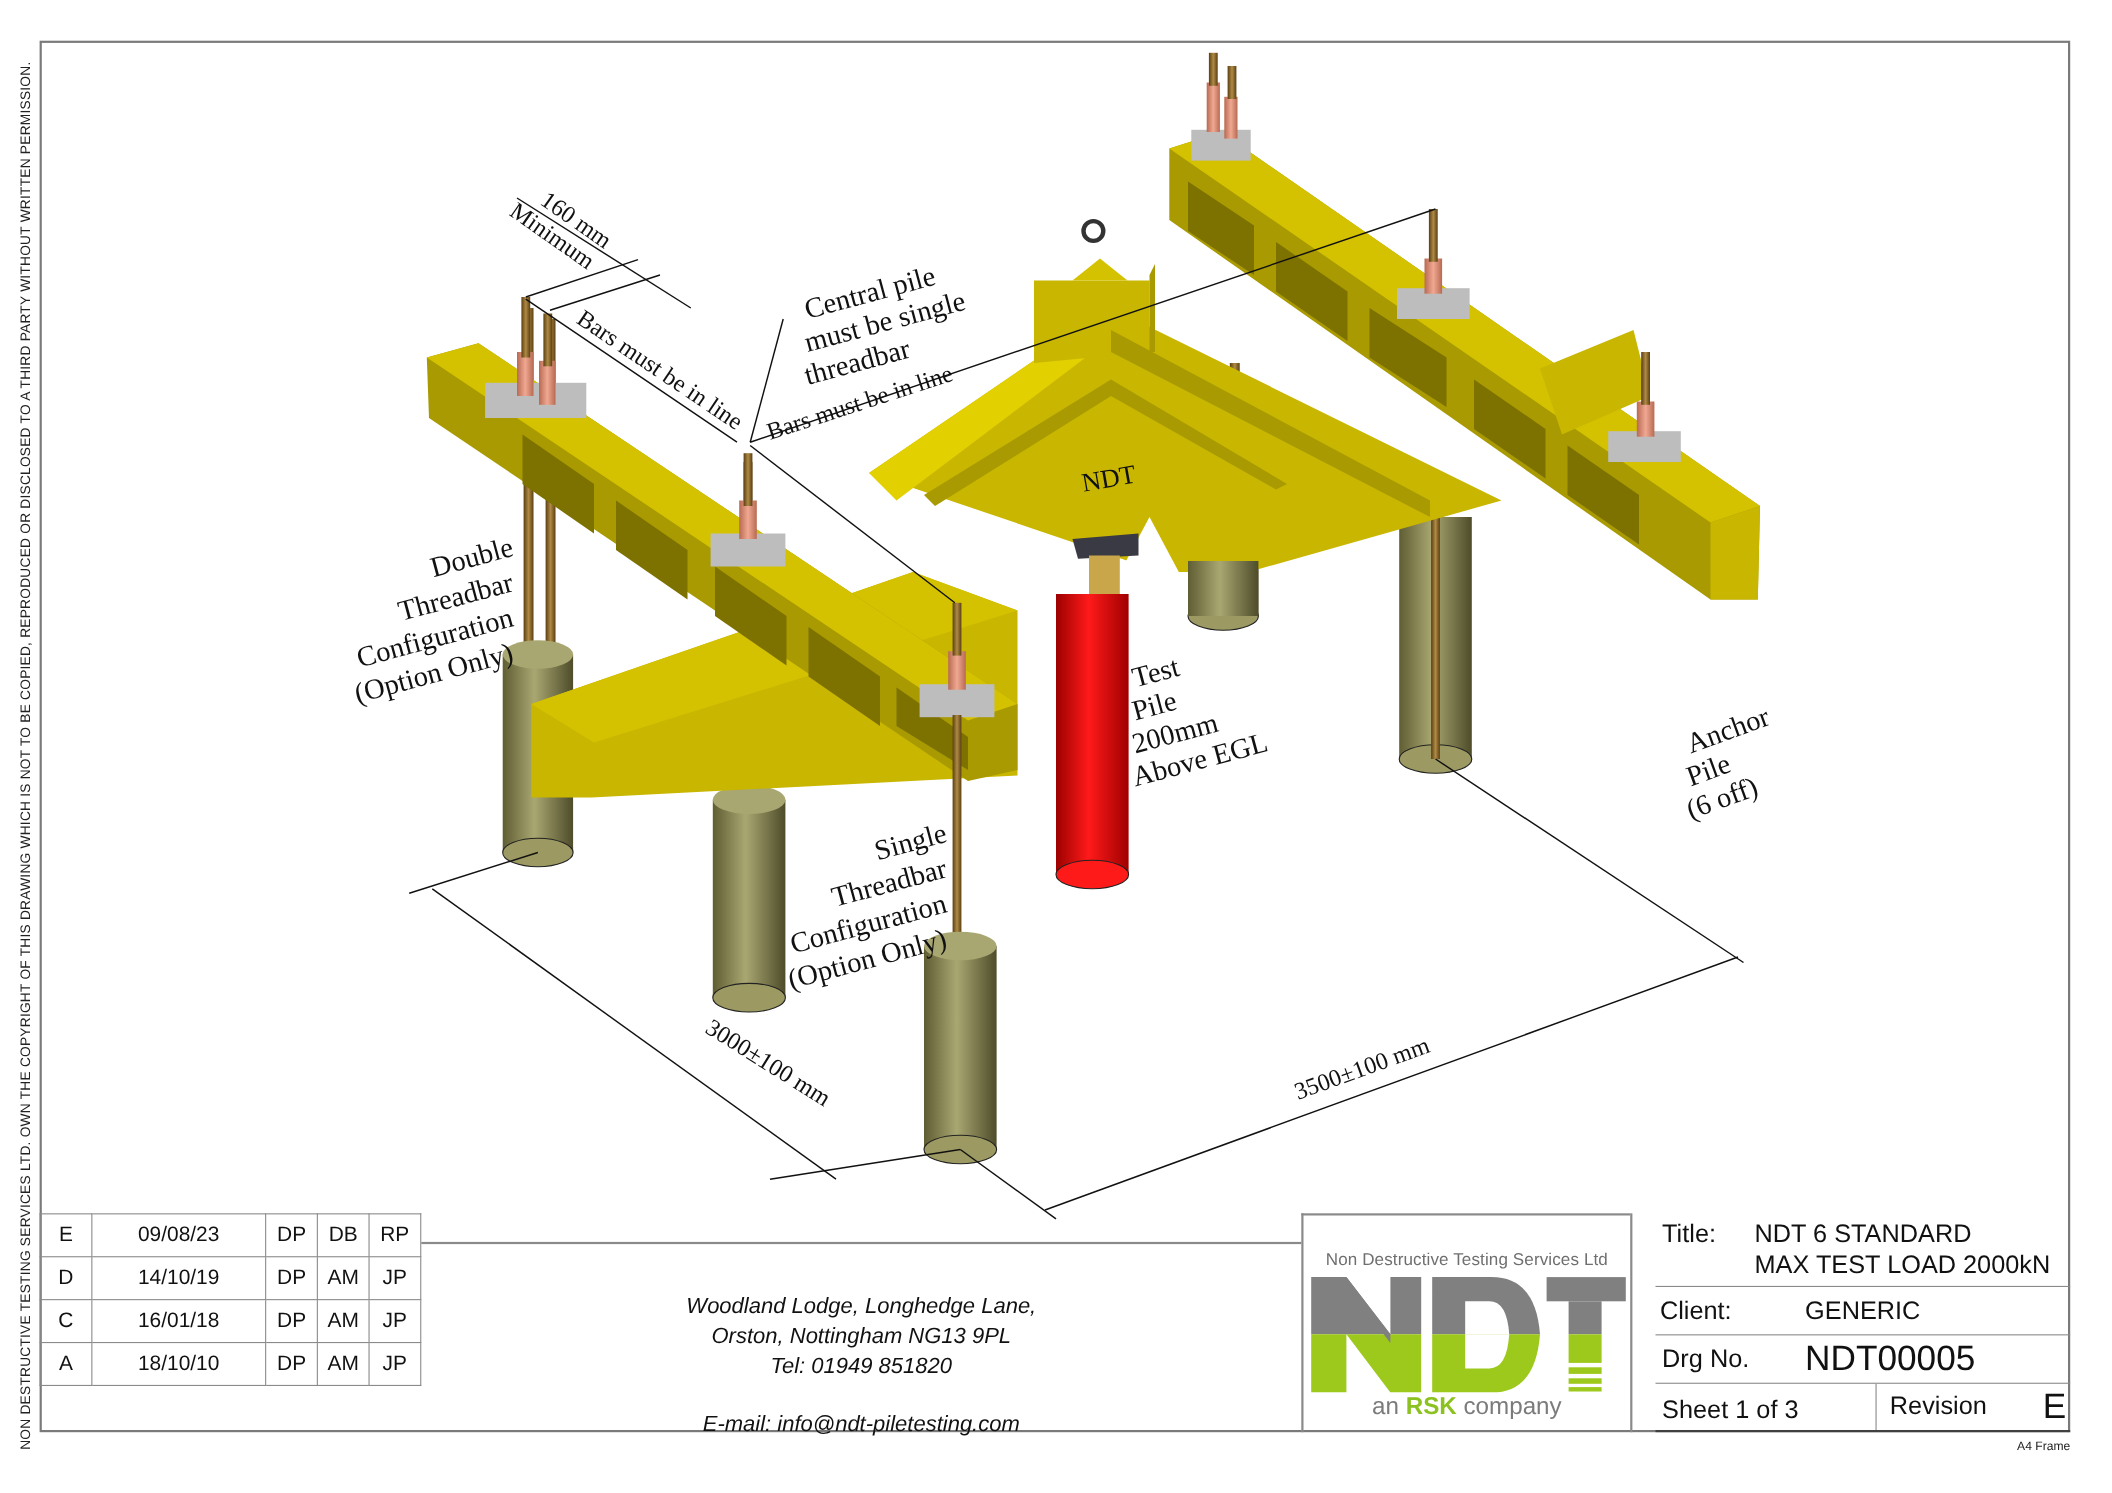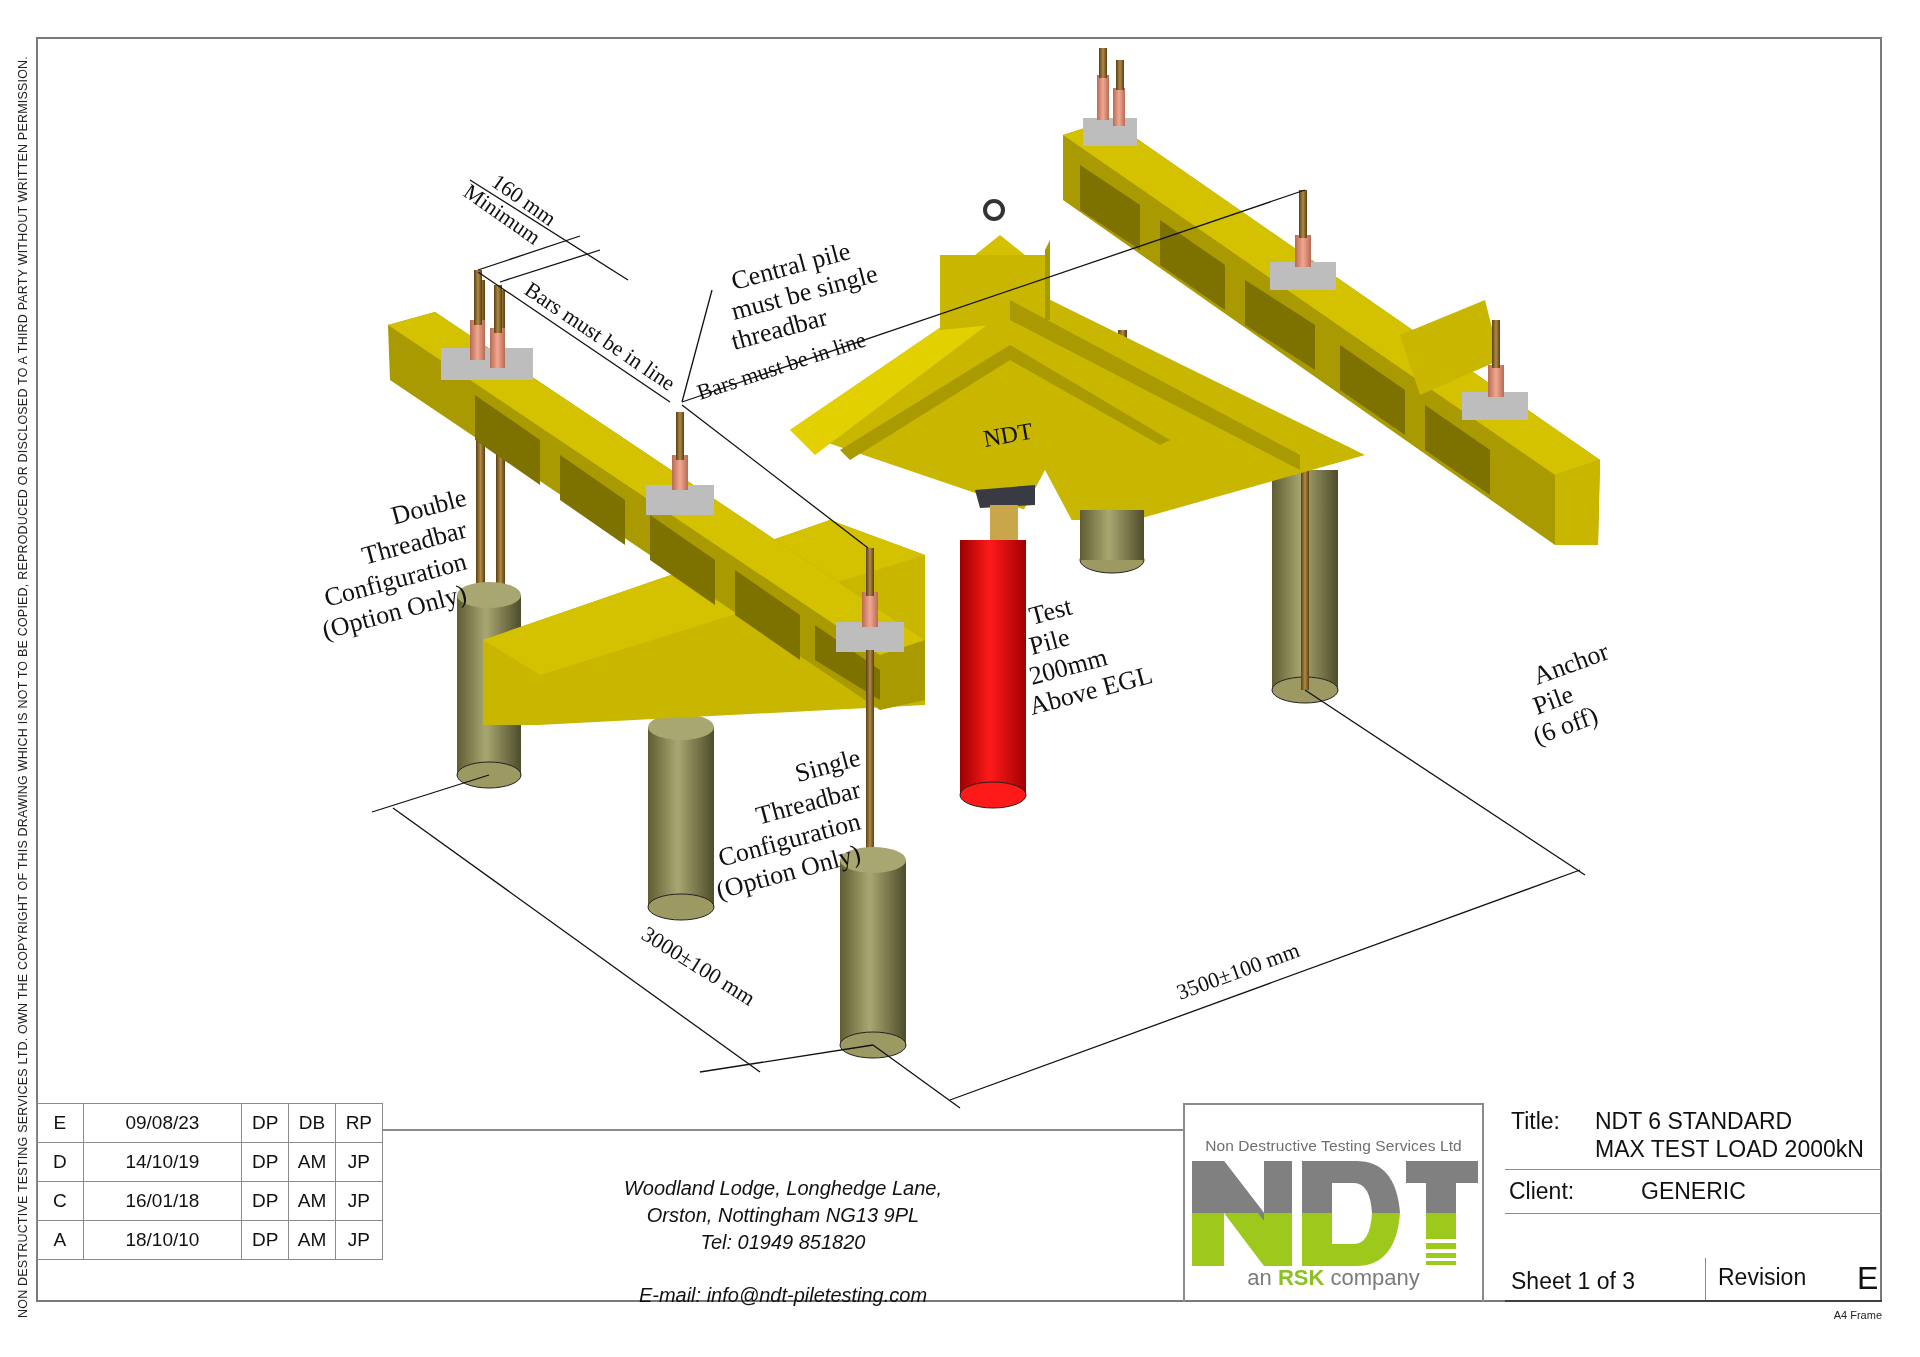--- a/index.html
+++ b/index.html
@@ -272,20 +272,24 @@
 <div class="info">
   <div class="row" style="top:0;height:67px;">
     <span class="lbl" style="left:6px;top:5px;">Title:</span>
     <span class="val" style="left:90px;top:5px;">NDT 6 STANDARD</span>
     <span class="val" style="left:90px;top:33px;">MAX TEST LOAD 2000kN</span>
   </div>
   <div class="row" style="top:67px;height:44px;">
     <span class="lbl" style="left:4px;top:8px;">Client:</span>
     <span class="val" style="left:136px;top:8px;">GENERIC</span>
   </div>
+  <div class="row" style="top:111px;height:44px;">
+    <span class="lbl" style="left:6px;top:8px;">Drg No.</span>
+    <span class="val" style="left:136px;top:2px;font-size:32px;">NDT00005</span>
+  </div>
   <div class="row" style="top:155px;height:44px;border-bottom:2px solid #404040;">
     <span class="lbl" style="left:6px;top:10px;">Sheet 1 of 3</span>
     <div style="position:absolute;left:200px;top:0;bottom:0;border-left:1.5px solid #8a8a8a;"></div>
     <span class="lbl" style="left:213px;top:6px;">Revision</span>
     <span class="val" style="left:352px;top:2px;font-size:32px;">E</span>
   </div>
 </div>
 
 <div class="a4">A4 Frame</div>
 

